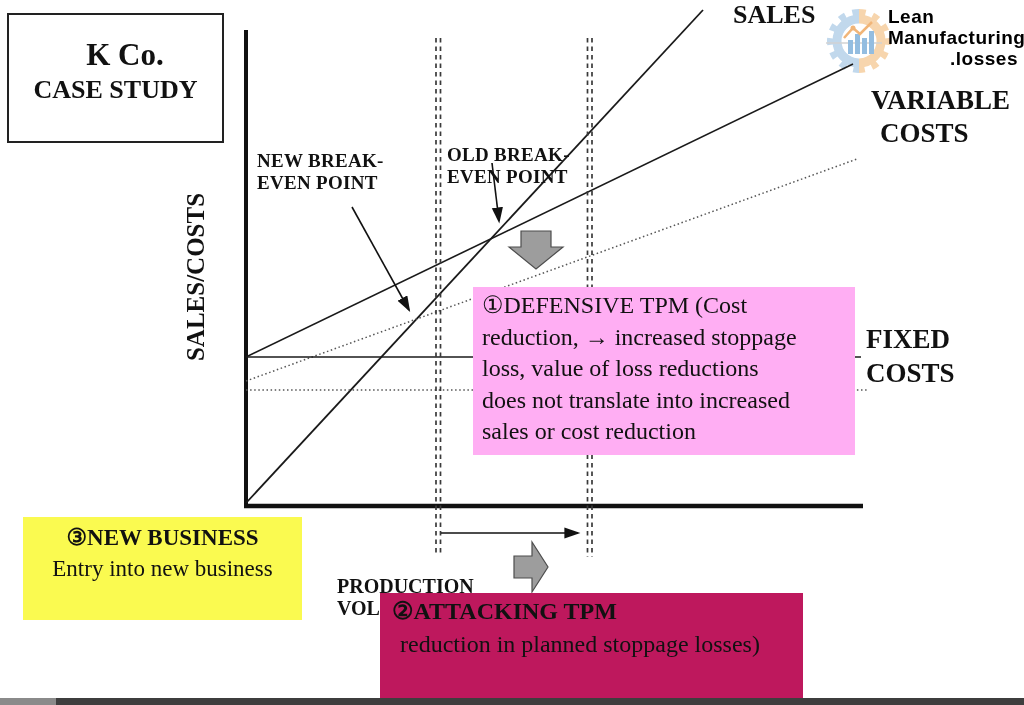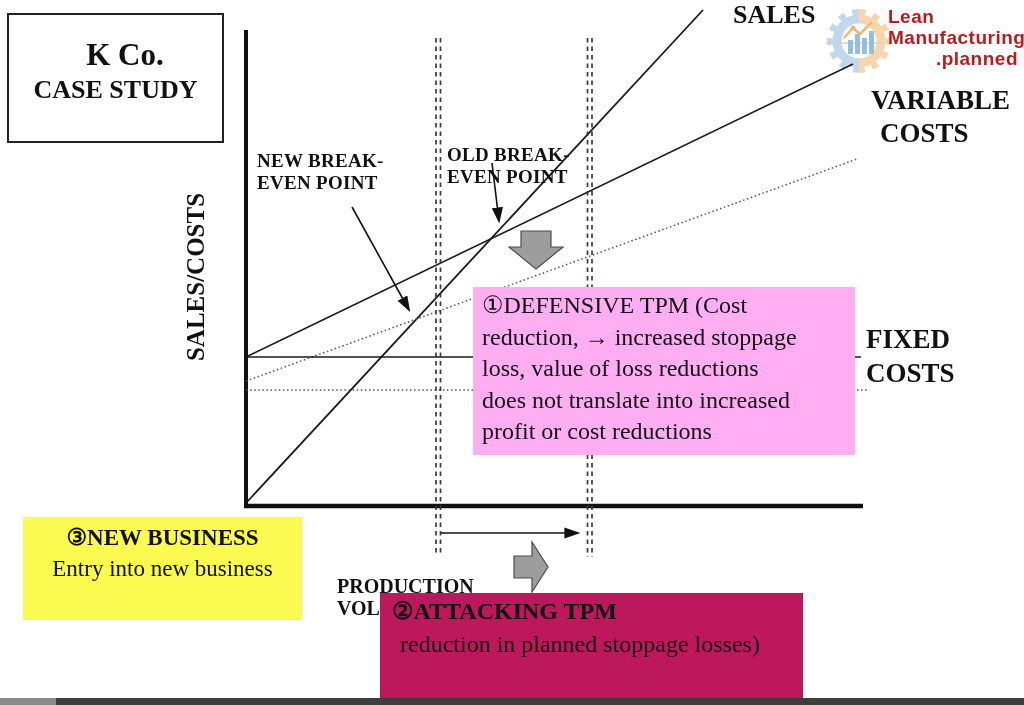--- a/index.html
+++ b/index.html
@@ -17,21 +17,21 @@
 
   
   .wm-text {
     position: absolute;
     left: 888px; top: 6px;
     width: 130px;
     font-family: "Liberation Sans", "DejaVu Sans", sans-serif;
     font-weight: bold;
     font-size: 19px;
     line-height: 21px;
-    color: #b91c1c;
+    color: #000000;
     letter-spacing: 0.5px;
   }
   .wm-text .r { text-align: right; }
 
   
   svg.chart {
     position: absolute;
     left: 0; top: 0;
     width: 1024px; height: 705px;
   }
@@ -121,21 +121,21 @@
         <rect x="43" y="23" width="5" height="23" fill="#86b4dc"></rect>
 
         <polyline points="18,30 27,20 34,26 46,14" fill="none" stroke="#f0ab66" stroke-width="2.5"></polyline>
         <circle cx="27" cy="20" r="2.5" fill="#f0ab66"></circle>
       </g>
     </svg>
   </div>
   <div class="wm-text">
     <div>Lean</div>
     <div>Manufacturing</div>
-    <div class="r">.planned</div>
+    <div class="r">.losses</div>
   </div>
 
   <svg class="chart" viewBox="0 0 1024 705">
     <defs>
       <marker id="ah" markerWidth="11" markerHeight="8" refX="8.5" refY="3.5" orient="auto">
         <path d="M0,0 L10,3.5 L0,7 Z" fill="#111"></path>
       </marker>
     </defs>
 
     <line x1="246" y1="30" x2="246" y2="508" stroke="#111" stroke-width="4"></line>
@@ -192,21 +192,21 @@
   <div class="abs bep bep-old">
     <div>OLD BREAK-</div>
     <div>EVEN POINT</div>
   </div>
 
   <div class="abs tpm-box box-defensive">
     <div>①DEFENSIVE TPM (Cost</div>
     <div>reduction, → increased stoppage</div>
     <div>loss, value of loss reductions</div>
     <div>does not translate into increased</div>
-    <div>profit or cost reductions</div>
+    <div>sales or cost reduction</div>
   </div>
 
   <div class="abs tpm-box box-newbiz">
     <div class="b">③NEW BUSINESS</div>
     <div>Entry into new business</div>
   </div>
 
   <div class="abs tpm-box box-attacking">
     <div class="b">②ATTACKING TPM</div>
     <div class="ind">reduction in planned stoppage losses)</div>

